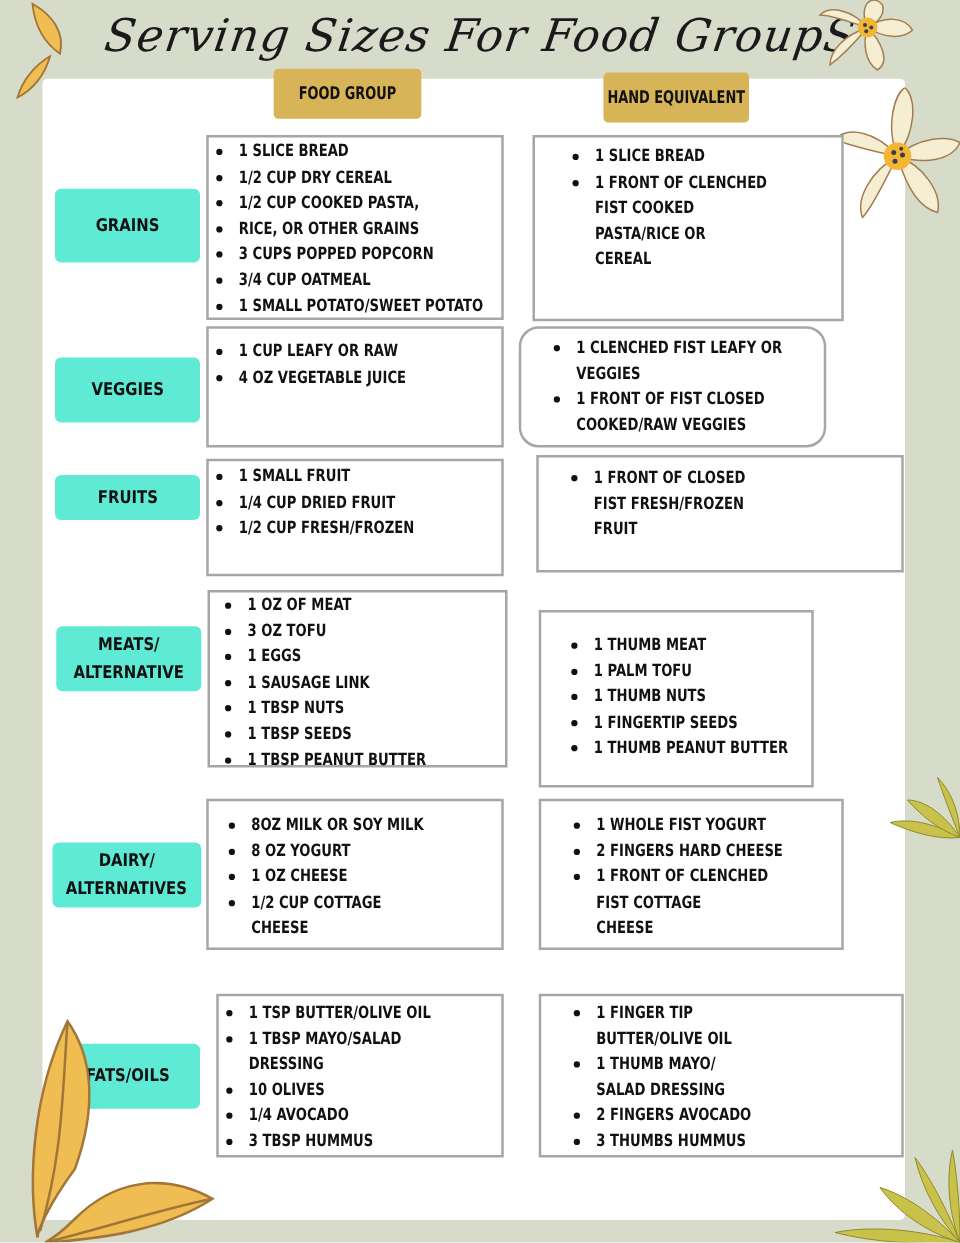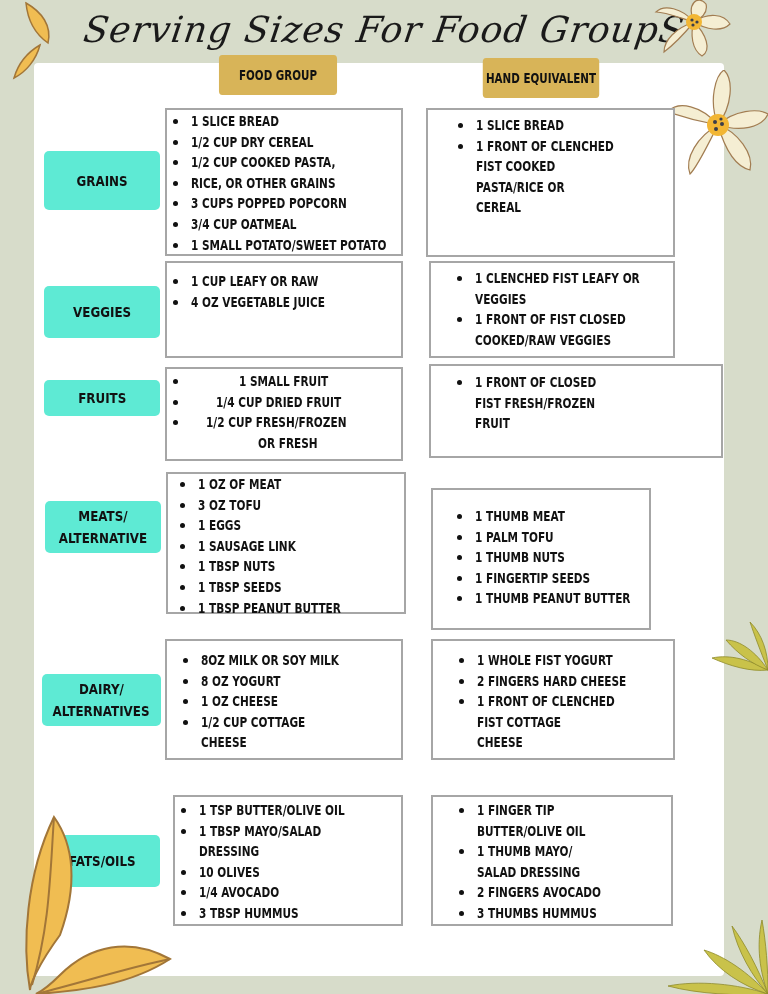--- a/index.html
+++ b/index.html
@@ -164,26 +164,25 @@
       <li class="b"><span class="t">3/4 CUP OATMEAL</span></li>
       <li class="b"><span class="t">1 SMALL POTATO/SWEET POTATO</span></li>
     </ul>
 </div>
 <div class="box" style="left:165px;top:261px;width:238px;height:97px;padding-top:8px;">
   <ul>
       <li class="b"><span class="t">1 CUP LEAFY OR RAW</span></li>
       <li class="b"><span class="t">4 OZ VEGETABLE JUICE</span></li>
     </ul>
 </div>
-<div class="box" style="left:165px;top:367px;width:238px;height:94px;padding-top:2px;text-align:center;">
+<div class="box" style="left:165px;top:367px;width:238px;height:94px;padding-top:2px;">
   <ul>
       <li class="b"><span class="t">1 SMALL FRUIT</span></li>
       <li class="b"><span class="t">1/4 CUP DRIED FRUIT</span></li>
       <li class="b"><span class="t">1/2 CUP FRESH/FROZEN</span></li>
-      <li class=""><span class="t">OR FRESH</span></li>
     </ul>
 </div>
 <div class="box" style="left:166px;top:472px;width:240px;height:142px;padding-top:0px;">
   <ul style="margin-left:6px;">
       <li class="b"><span class="t">1 OZ OF MEAT</span></li>
       <li class="b"><span class="t">3 OZ TOFU</span></li>
       <li class="b"><span class="t">1 EGGS</span></li>
       <li class="b"><span class="t">1 SAUSAGE LINK</span></li>
       <li class="b"><span class="t">1 TBSP NUTS</span></li>
       <li class="b"><span class="t">1 TBSP SEEDS</span></li>
@@ -212,21 +211,21 @@
 
 <div class="box" style="left:426px;top:108px;width:249px;height:149px;padding-top:5px;">
   <ul style="margin-left:24px;">
       <li class="b"><span class="t">1 SLICE BREAD</span></li>
       <li class="b"><span class="t">1 FRONT OF CLENCHED</span></li>
       <li class=""><span class="t">FIST COOKED</span></li>
       <li class=""><span class="t">PASTA/RICE OR</span></li>
       <li class=""><span class="t">CEREAL</span></li>
     </ul>
 </div>
-<div class="box" style="left:429px;top:261px;width:246px;height:97px;padding-top:5px;">
+<div class="box" style="left:415px;top:261px;width:246px;height:97px;padding-top:5px;border-radius:16px;">
   <ul style="margin-left:20px;">
       <li class="b"><span class="t">1 CLENCHED FIST LEAFY OR</span></li>
       <li class=""><span class="t">VEGGIES</span></li>
       <li class="b"><span class="t">1 FRONT OF FIST CLOSED</span></li>
       <li class=""><span class="t">COOKED/RAW VEGGIES</span></li>
     </ul>
 </div>
 <div class="box" style="left:429px;top:364px;width:294px;height:94px;padding-top:6px;">
   <ul style="margin-left:20px;">
       <li class="b"><span class="t">1 FRONT OF CLOSED</span></li>
@@ -245,21 +244,21 @@
 </div>
 <div class="box" style="left:431px;top:639px;width:244px;height:121px;padding-top:9px;">
   <ul style="margin-left:20px;">
       <li class="b"><span class="t">1 WHOLE FIST YOGURT</span></li>
       <li class="b"><span class="t">2 FINGERS HARD CHEESE</span></li>
       <li class="b"><span class="t">1 FRONT OF CLENCHED</span></li>
       <li class=""><span class="t">FIST COTTAGE</span></li>
       <li class=""><span class="t">CHEESE</span></li>
     </ul>
 </div>
-<div class="box" style="left:431px;top:795px;width:242px;height:131px;padding-top:3px;">
+<div class="box" style="left:431px;top:795px;width:292px;height:131px;padding-top:3px;">
   <ul style="margin-left:20px;">
       <li class="b"><span class="t">1 FINGER TIP</span></li>
       <li class=""><span class="t">BUTTER/OLIVE OIL</span></li>
       <li class="b"><span class="t">1 THUMB MAYO/</span></li>
       <li class=""><span class="t">SALAD DRESSING</span></li>
       <li class="b"><span class="t">2 FINGERS AVOCADO</span></li>
       <li class="b"><span class="t">3 THUMBS HUMMUS</span></li>
     </ul>
 </div>
 

